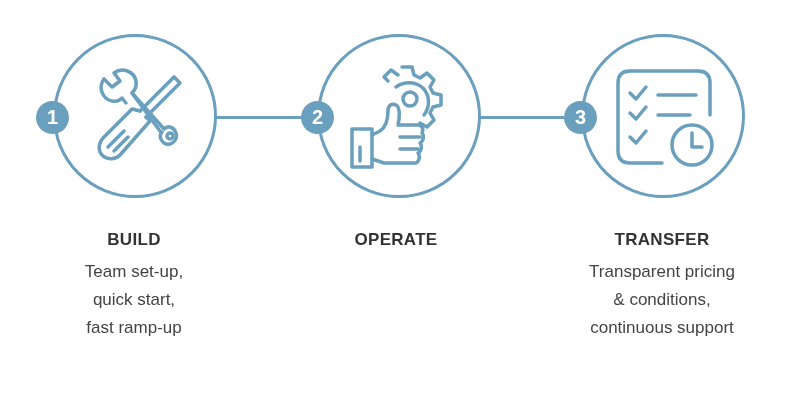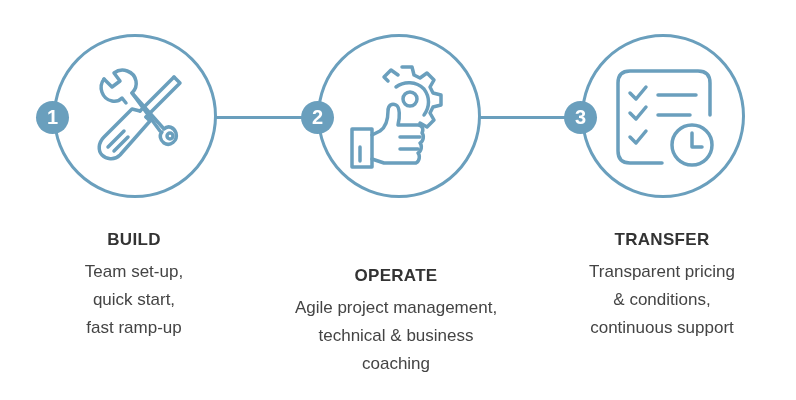--- a/index.html
+++ b/index.html
@@ -78,25 +78,22 @@
     </svg>
   </div>
   <div class="badge" style="left:564px;">3</div>
 
   <div class="step-text" style="left:-6px;">
     <div class="step-title">BUILD</div>
     <div class="step-desc">Team set-up,
 quick start,
 fast ramp-up</div>
   </div>
-  <div class="step-text" style="left:256px;margin-top:36px;">
+  <div class="step-text" style="left:256px;">
     <div class="step-title">OPERATE</div>
-    <div class="step-desc">Agile project management,
-technical &amp; business
-coaching</div>
   </div>
   <div class="step-text" style="left:522px;">
     <div class="step-title">TRANSFER</div>
     <div class="step-desc">Transparent pricing
 &amp; conditions,
 continuous support</div>
   </div>
 </div>
 
 </body></html>

